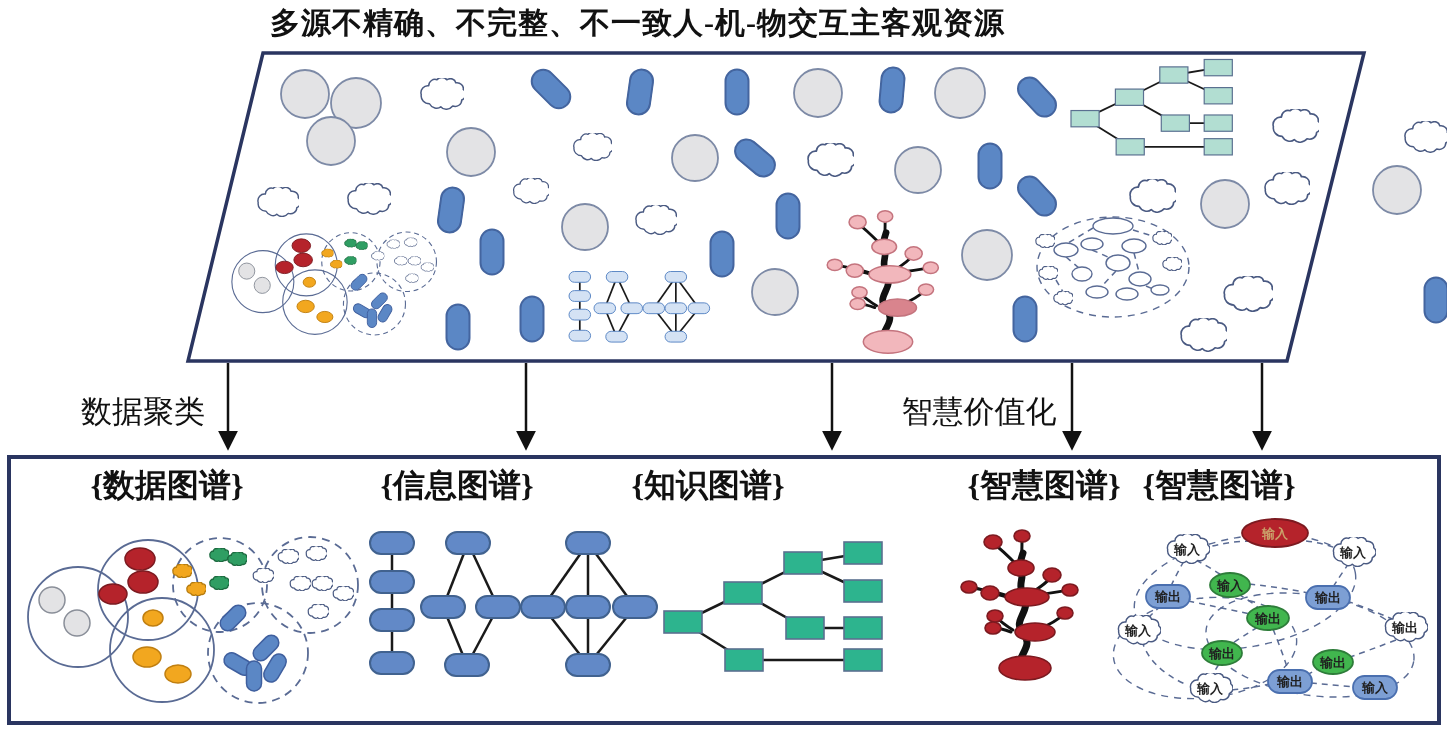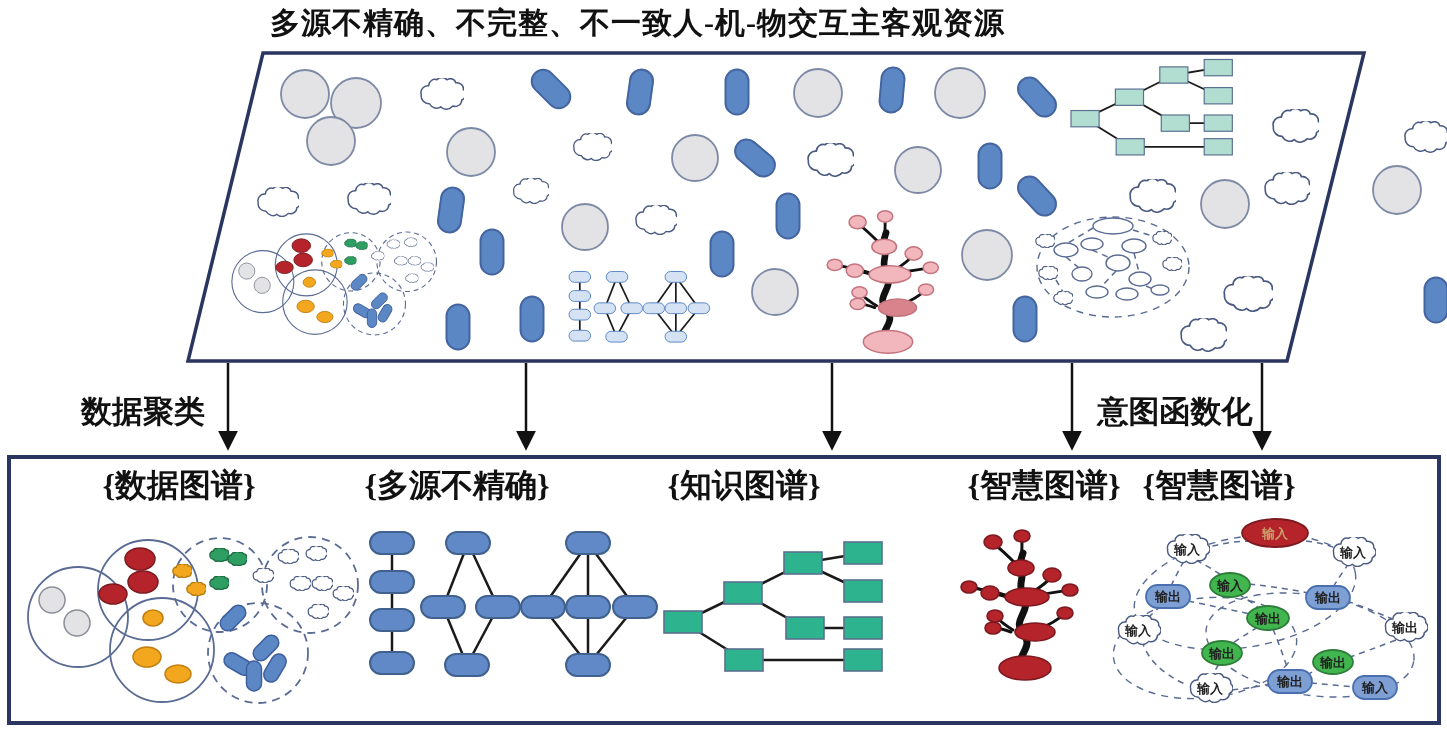--- a/index.html
+++ b/index.html
@@ -2,21 +2,21 @@
 <html><head>
 <meta charset="utf-8">
 <style>
   html,body{margin:0;padding:0;background:#ffffff;}
   body{width:1447px;height:731px;overflow:hidden;}
   .stage{position:relative;width:1447px;height:731px;font-family:"Liberation Serif","DejaVu Serif",serif;color:#111;}
   svg.layer{position:absolute;left:0;top:0;}
   .title{position:absolute;top:3px;left:0;width:1275px;text-align:center;
          font-size:30px;font-weight:bold;letter-spacing:1px;white-space:nowrap;}
   .tlabel{position:absolute;top:391px;transform:translateX(-50%);
-          font-size:31px;font-weight:bold;white-space:nowrap;}
+          font-size:31px;font-weight:normal;white-space:nowrap;}
   .glabel{position:absolute;top:464px;transform:translateX(-50%);
           font-size:32px;font-weight:bold;white-space:nowrap;}
   .inode-label{font-family:"Liberation Serif","DejaVu Serif",serif;font-size:13px;font-weight:bold;
                fill:#1f1f1f;text-anchor:middle;}
   .dashE{fill:none;stroke:#5a6b94;stroke-width:1.4;stroke-dasharray:7 6;}
   .dashL{fill:none;stroke:#5a6b94;stroke-width:1.5;stroke-dasharray:6 5;}
 </style>
 </head>
 <body>
 
@@ -317,21 +317,21 @@
     <text x="1333" y="667" class="inode-label">输出</text>
     <text x="1290" y="686" class="inode-label">输出</text>
     <text x="1210" y="693" class="inode-label">输入</text>
     <text x="1375" y="692" class="inode-label">输入</text>
   </g>
 </svg>
 
 <div class="title">多源不精确、不完整、不一致人-机-物交互主客观资源</div>
 
 <div class="tlabel" style="left:143px">数据聚类</div>
-<div class="tlabel" style="left:1175px">意图函数化</div>
-
-<div class="glabel" style="left:179px">{数据图谱}</div>
-<div class="glabel" style="left:457px">{多源不精确}</div>
-<div class="glabel" style="left:744px">{知识图谱}</div>
+<div class="tlabel" style="left:979px">智慧价值化</div>
+
+<div class="glabel" style="left:167px">{数据图谱}</div>
+<div class="glabel" style="left:457px">{信息图谱}</div>
+<div class="glabel" style="left:708px">{知识图谱}</div>
 <div class="glabel" style="left:1044px">{智慧图谱}</div>
 <div class="glabel" style="left:1219px">{智慧图谱}</div>
 
 </div>
 
 </body></html>

